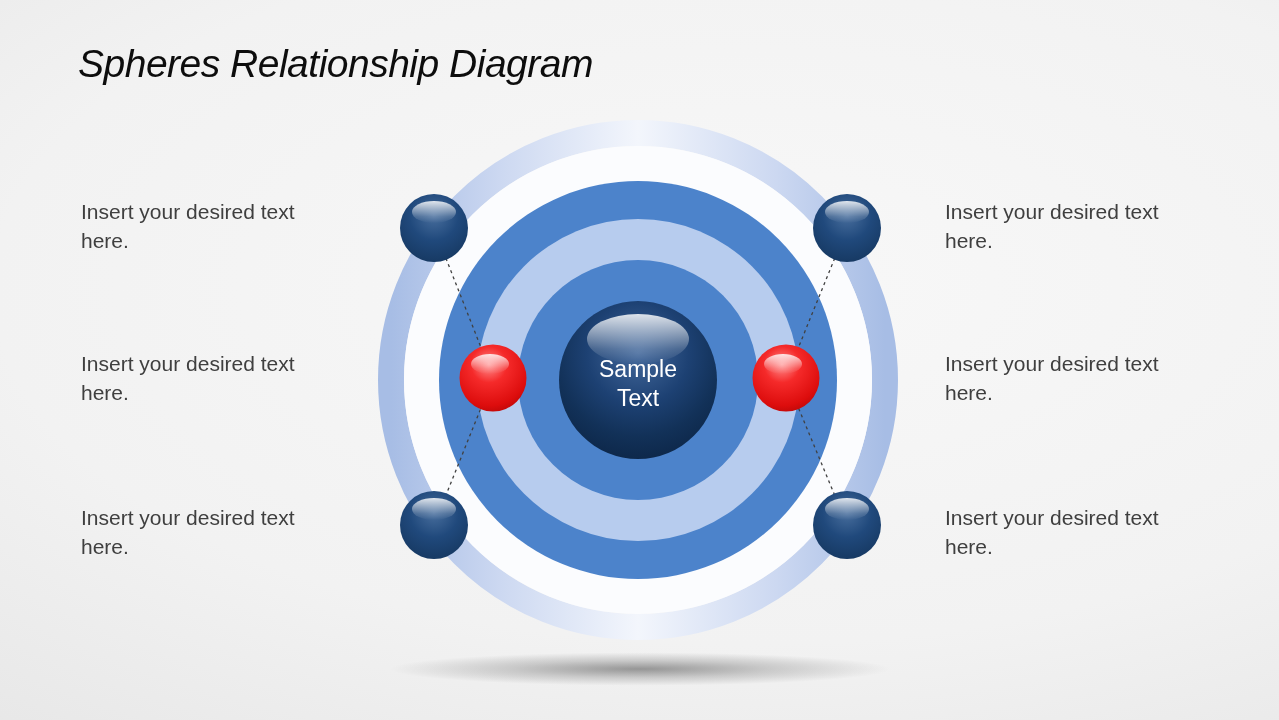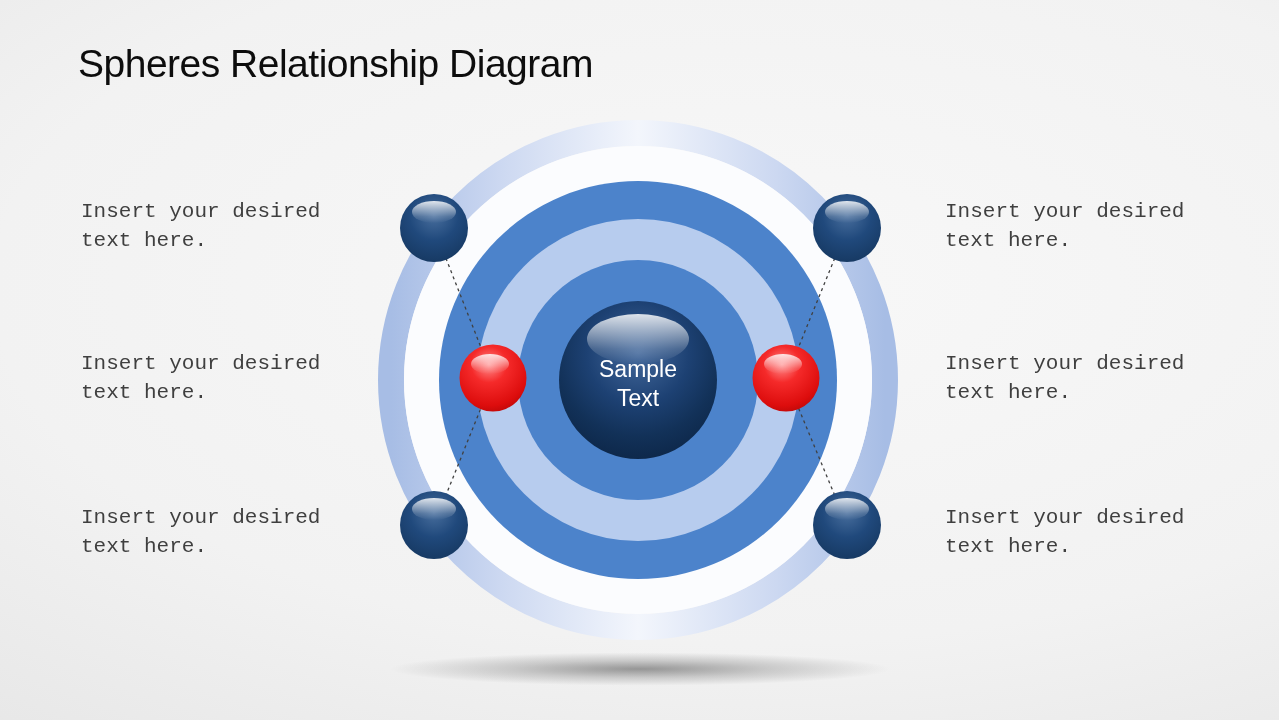--- a/index.html
+++ b/index.html
@@ -9,25 +9,26 @@
     overflow:hidden;
     font-family:"Liberation Sans",sans-serif;
     background:radial-gradient(ellipse 130% 110% at 58% 40%, #f8f8f8 0%, #f2f2f2 45%, #e2e2e2 85%, #d6d6d6 100%);
   }
   .title{
     position:absolute;left:78px;top:42px;
     margin:0;
     font-size:39px;font-weight:400;color:#0d0d0d;
     letter-spacing:-0.5px;
     white-space:nowrap;
+    font-style:italic;
   }
   .placeholder{
     position:absolute;
     width:258px;
-    font-size:21px;line-height:29px;color:#3f3f3f;font-family:Liberation Mono, monospace;
+    font-size:21px;line-height:29px;color:#3f3f3f;
   }
   .col-left{left:81px;}
   .col-right{left:945px;}
   .row-top{top:197px;}
   .row-mid{top:349px;}
   .row-bot{top:503px;}
   .diagram-svg{
     position:absolute;left:368px;top:108px;
     width:544px;height:544px;
   }

